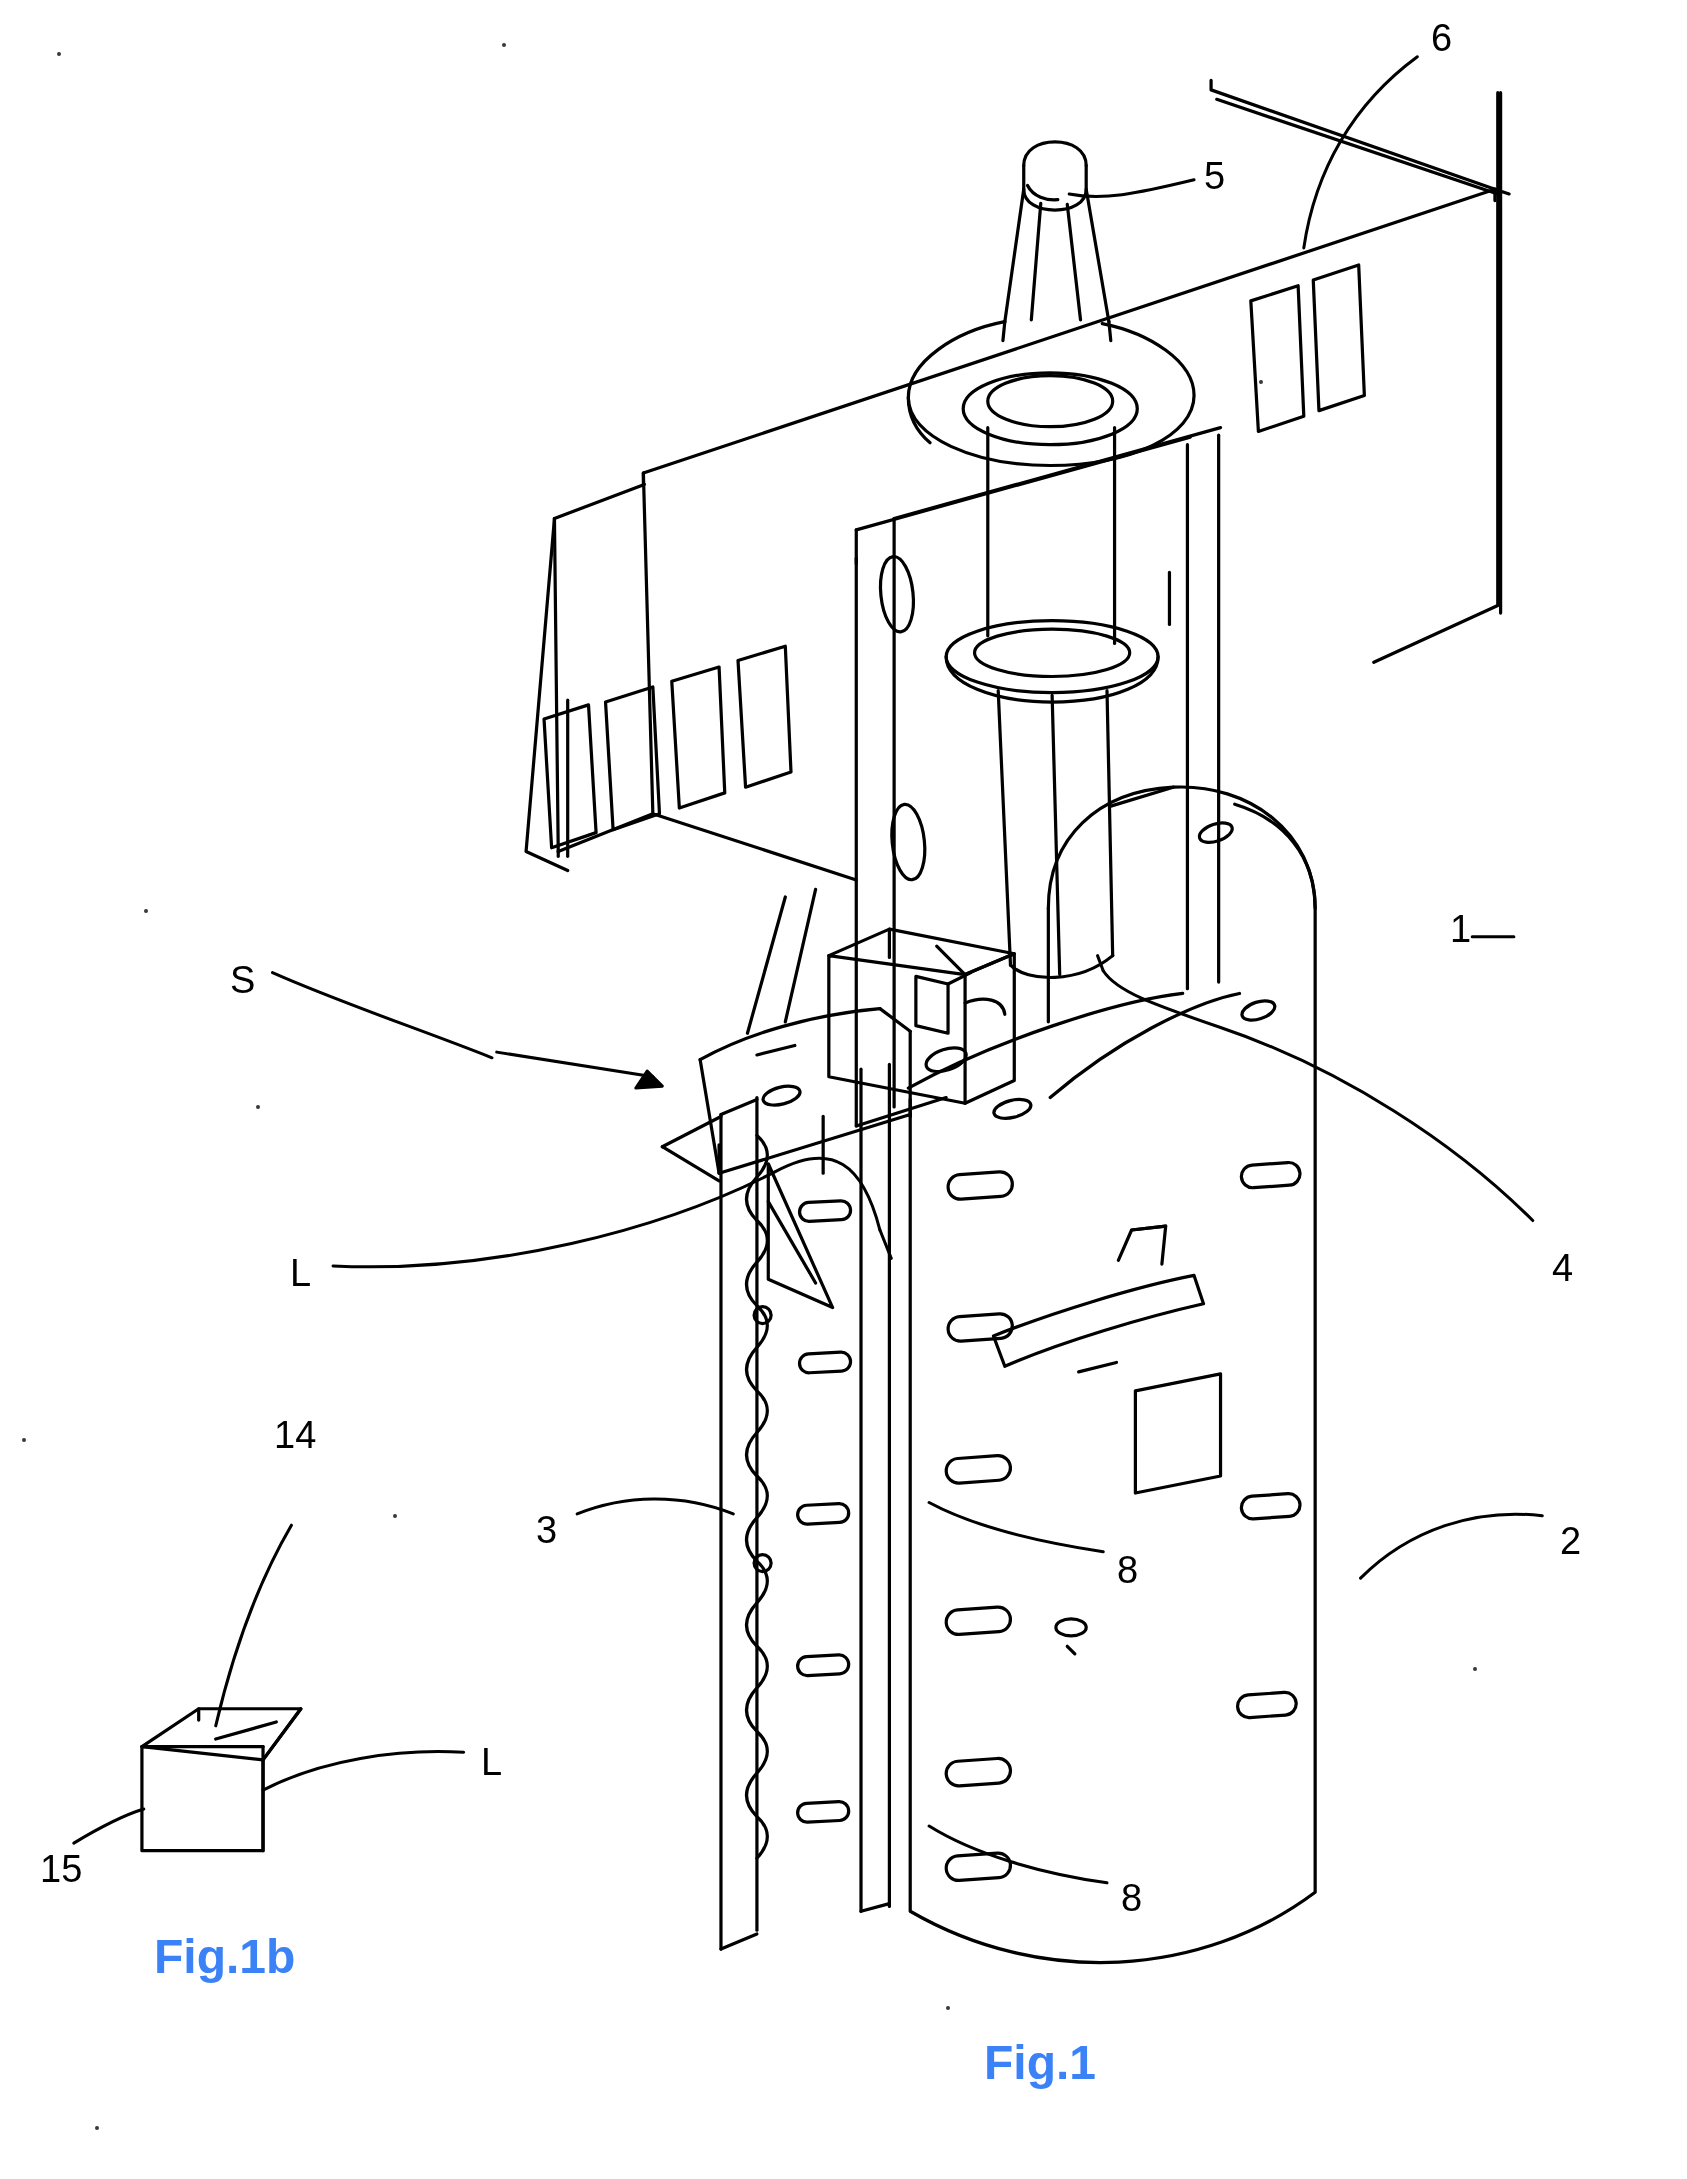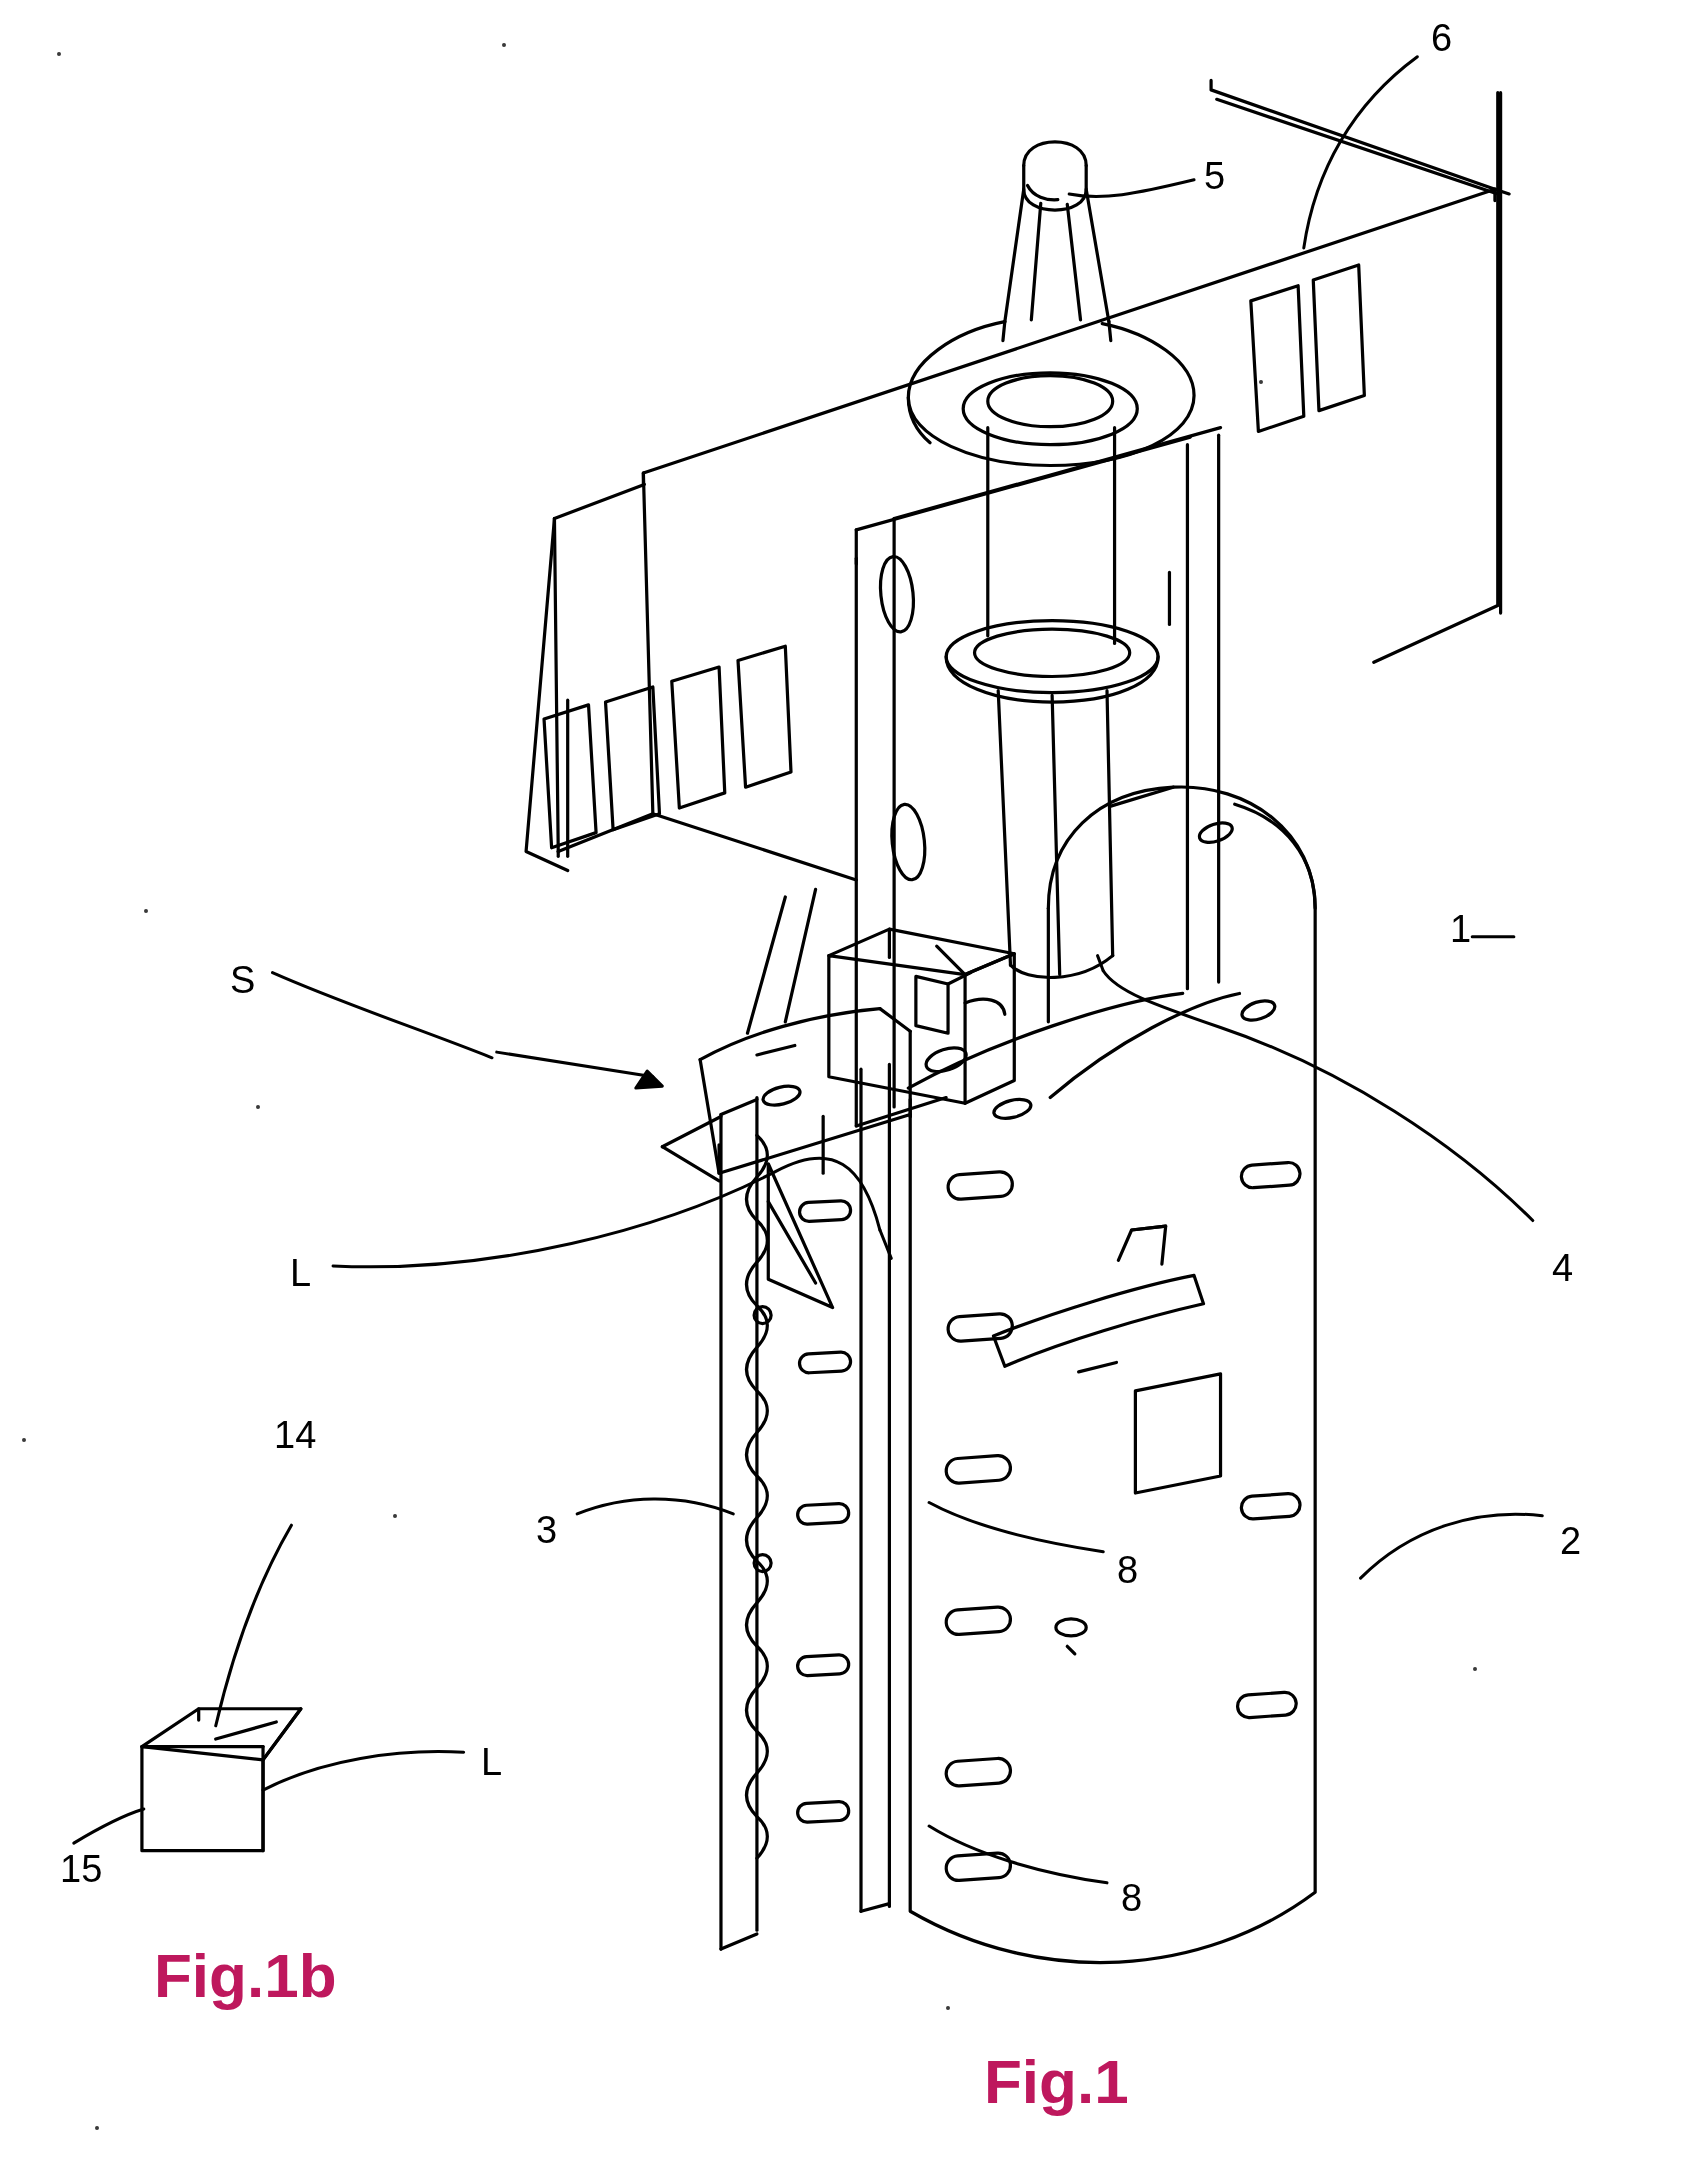--- a/index.html
+++ b/index.html
@@ -33,25 +33,24 @@
     color: #000;
     white-space: nowrap;
     line-height: 1;
   }
   .lbl.num { font-size: 38px; }
   .lbl.letter { font-size: 38px; }
   .figcap {
     position: absolute;
     font-family: "Liberation Sans", sans-serif;
     font-weight: 700;
-    font-size: 62px;
-    color: #be185d;
+    font-size: 48px;
+    color: #3b82f6;
     white-space: nowrap;
     line-height: 1;
-    margin-top: 12px;
   }
   .speck {
     position: absolute;
     width: 3.8px;
     height: 3.8px;
     background: #3a3a3a;
     border-radius: 50%;
   }
 </style>
 </head>
@@ -260,21 +259,21 @@
   <div class="lbl num" style="left:1450px; top:910px;">1</div>
   <div class="lbl letter" style="left:230px; top:961px;">S</div>
   <div class="lbl letter" style="left:290px; top:1254px;">L</div>
   <div class="lbl num" style="left:1552px; top:1249px;">4</div>
   <div class="lbl num" style="left:536px; top:1511px;">3</div>
   <div class="lbl num" style="left:1117px; top:1551px;">8</div>
   <div class="lbl num" style="left:1560px; top:1522px;">2</div>
   <div class="lbl num" style="left:1121px; top:1879px;">8</div>
   <div class="lbl num" style="left:274px; top:1416px;">14</div>
   <div class="lbl letter" style="left:481px; top:1743px;">L</div>
-  <div class="lbl num" style="left:40px; top:1850px;margin-left:20px;">15</div>
+  <div class="lbl num" style="left:40px; top:1850px;">15</div>
 
   <div class="figcap" style="left:154px; top:1933px;">Fig.1b</div>
   <div class="figcap" style="left:984px; top:2039px;">Fig.1</div>
 
   <div class="speck" style="left:57px; top:52px;"></div>
   <div class="speck" style="left:502px; top:43px;"></div>
   <div class="speck" style="left:144px; top:909px;"></div>
   <div class="speck" style="left:256px; top:1105px;"></div>
   <div class="speck" style="left:22px; top:1438px;"></div>
   <div class="speck" style="left:393px; top:1514px;"></div>

